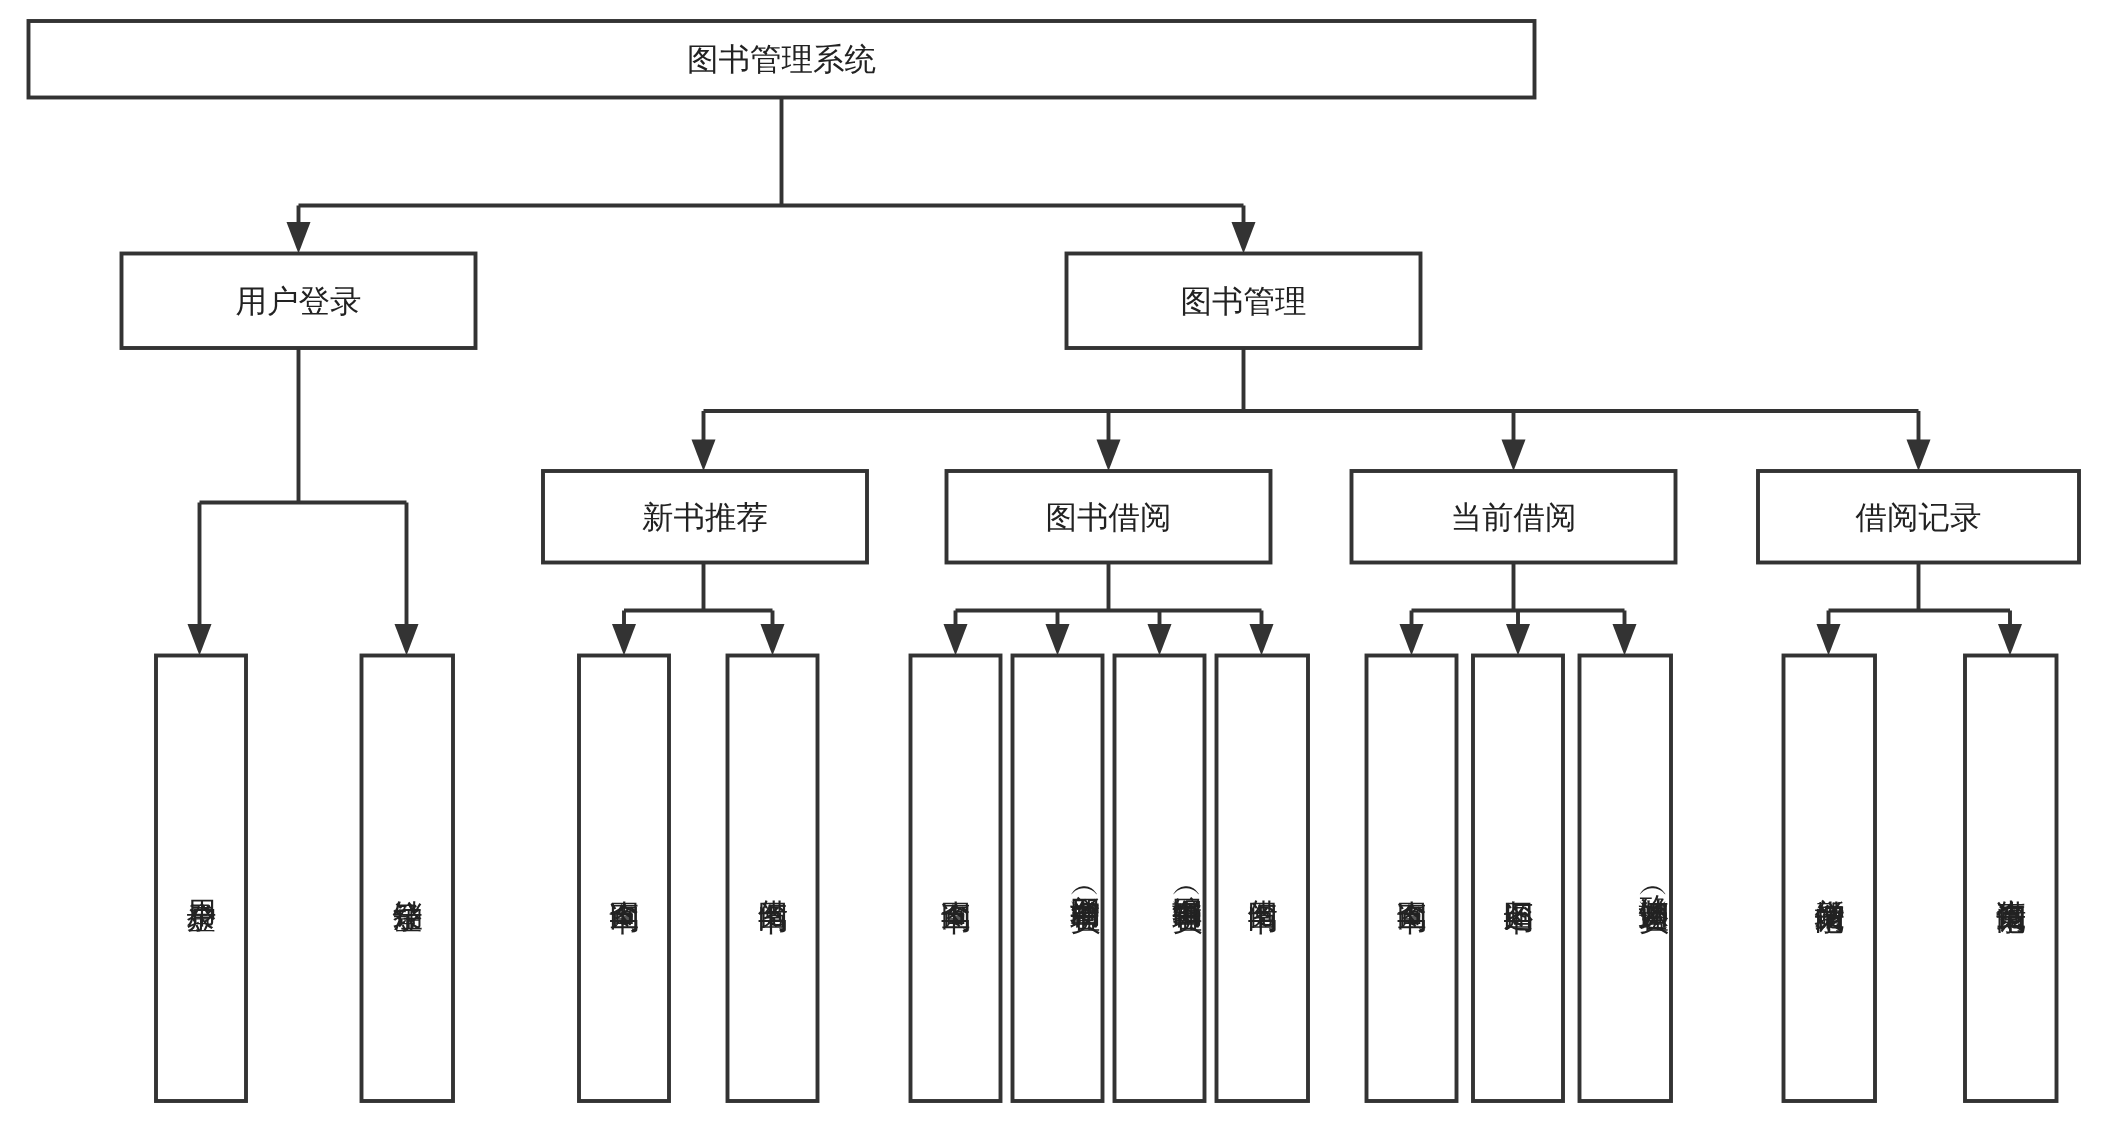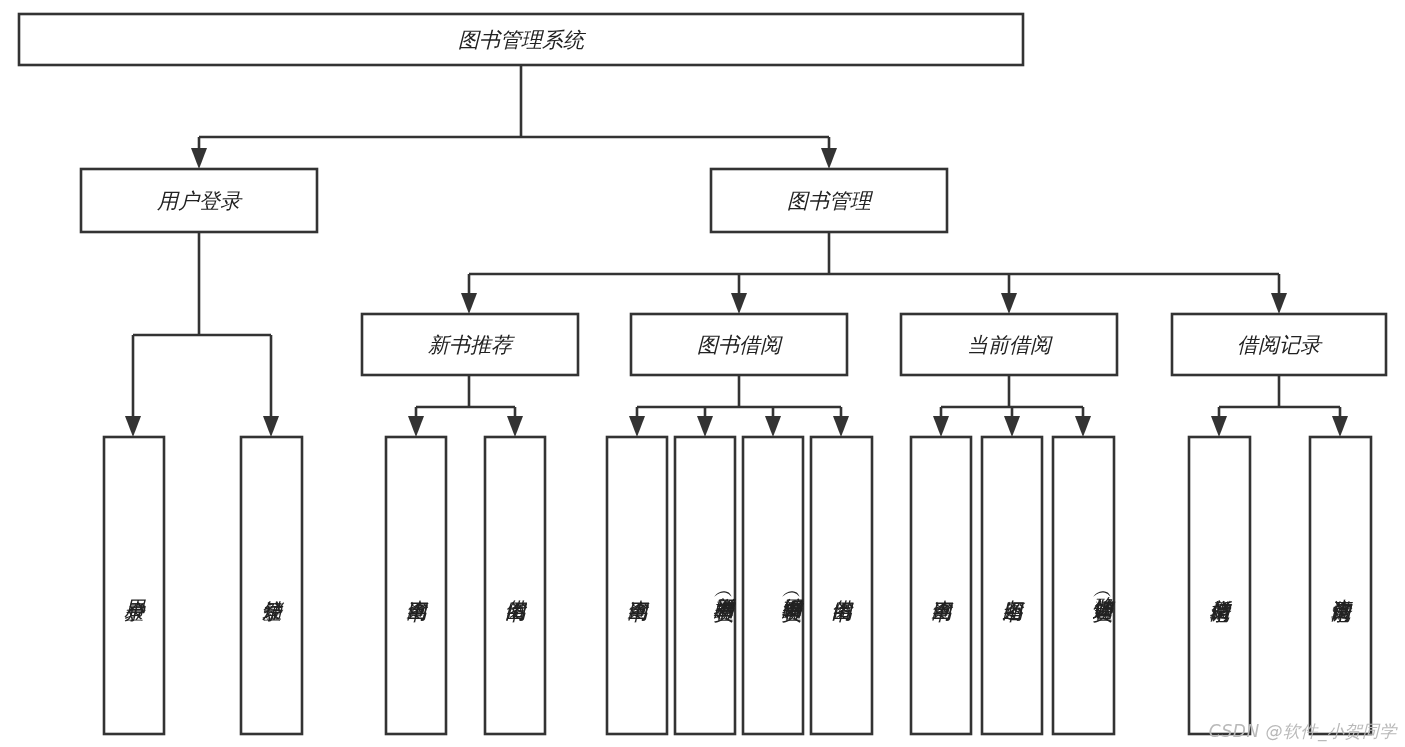--- a/index.html
+++ b/index.html
@@ -11,21 +11,20 @@
     width: 1405px;
     height: 747px;
     overflow: hidden;
     font-family: "DejaVu Sans", "Liberation Sans", sans-serif;
   }
   #diagram-root {
     position: relative;
     width: 1405px;
     height: 747px;
     background: #ffffff;
-    font-style: italic;
   }
   svg.flow {
     position: absolute;
     left: 0;
     top: 0;
     width: 1405px;
     height: 747px;
   }
   .box-rect {
     fill: #ffffff;
@@ -218,15 +217,14 @@
   <div class="leaf-label" style="left:607px;  top:437px; width:60px; height:297px; display:flex; align-items:center; justify-content:center;">查询图书</div>
   <div class="leaf-label" style="left:675px;  top:443px; width:60px; height:285px; display:flex; align-items:flex-start; justify-content:center;">新增图书（管理员）</div>
   <div class="leaf-label" style="left:743px;  top:443px; width:60px; height:285px; display:flex; align-items:flex-start; justify-content:center;">编辑图书（管理员）</div>
   <div class="leaf-label" style="left:811px;  top:437px; width:61px; height:297px; display:flex; align-items:center; justify-content:center;">借阅图书</div>
   <div class="leaf-label" style="left:911px;  top:437px; width:60px; height:297px; display:flex; align-items:center; justify-content:center;">查询图书</div>
   <div class="leaf-label" style="left:982px;  top:437px; width:60px; height:297px; display:flex; align-items:center; justify-content:center;">归还图书</div>
   <div class="leaf-label" style="left:1053px; top:443px; width:61px; height:285px; display:flex; align-items:flex-start; justify-content:center;">确认归还（管理员）</div>
   <div class="leaf-label" style="left:1189px; top:437px; width:61px; height:297px; display:flex; align-items:center; justify-content:center;">新增借阅记录</div>
   <div class="leaf-label" style="left:1310px; top:437px; width:61px; height:297px; display:flex; align-items:center; justify-content:center;">查询借阅记录</div>
 
-  <div class="watermark">CSDN @软件_小贺同学</div>
 
 </div>
 
 </body></html>

